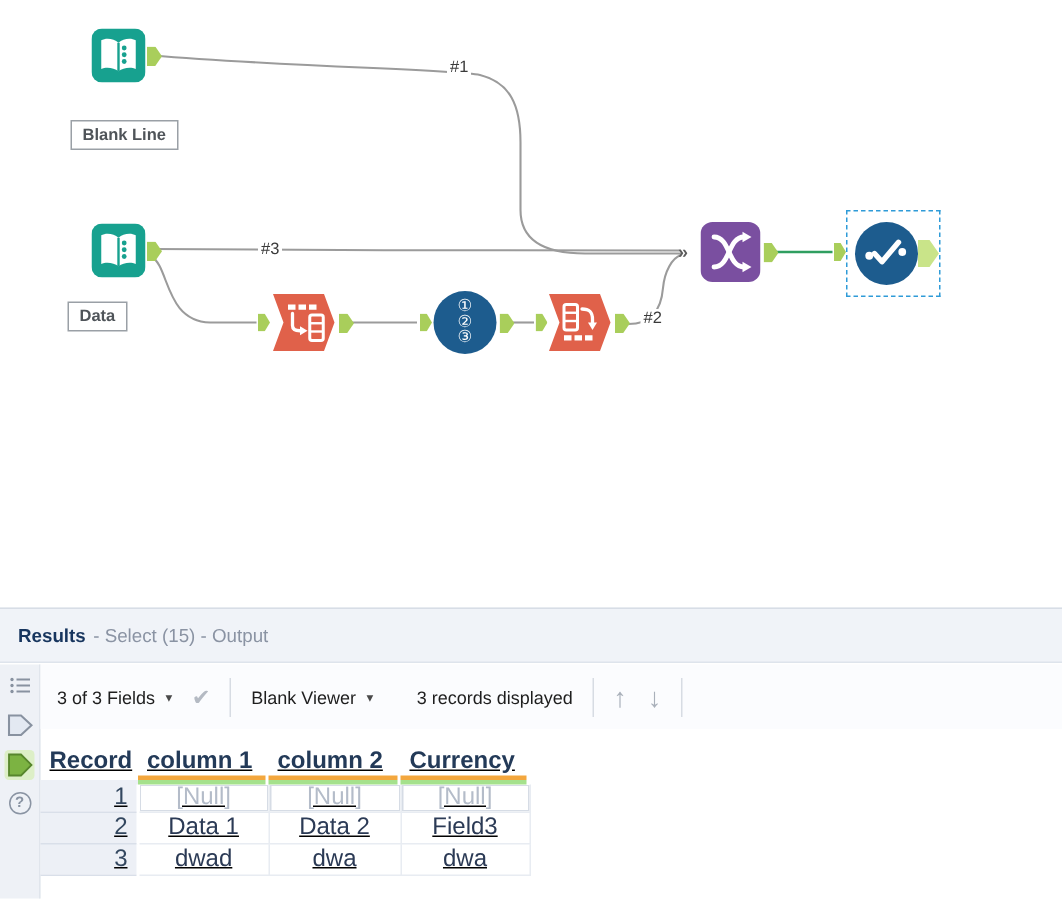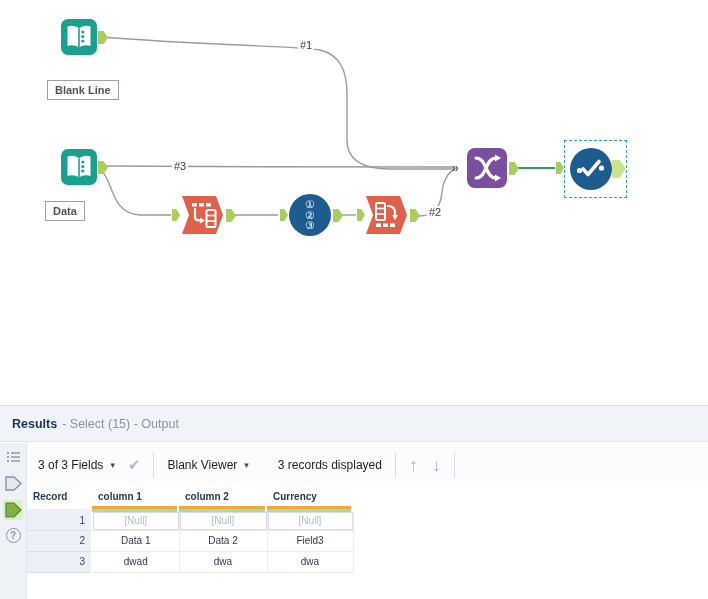--- a/index.html
+++ b/index.html
@@ -52,21 +52,21 @@
     background:#fbfcfe; display:flex; align-items:center; padding-left:11px;
     font-size:12px; color:#1e1e1e; }
   .tb-group { display:flex; align-items:center; cursor:default; }
   .caret { font-size:9px; color:#4a4a4a; margin-left:7px; }
   .tb-check { color:#b4bac3; font-size:15px; margin-left:13px; }
   .tb-sep { width:1px; height:26px; background:#d7dce3; margin:0 13px; }
   .tb-arrow { color:#a9b0ba; font-size:18px; line-height:18px; }
   .tb-arrow + .tb-arrow { margin-left:14px; }
 
   
-  #grid { position:absolute; left:27px; top:487px; border-collapse:collapse; font-size:10px; }
+  #grid { position:absolute; left:27px; top:498px; border-collapse:collapse; font-size:16px;text-decoration:underline; }
   #grid th { height:22px; text-align:left; font-weight:bold; color:#233a58;
     padding:0 0 0 6px; position:relative; background:#fff; }
   #grid th.record { text-align:left; }
   .qbar { position:absolute; left:0; right:2px; bottom:-5px; height:6px; }
   .qbar .orange { height:3px; background:#f3a73e; }
   .qbar .green  { height:3px; background:#a5e18c; }
   #grid td { height:21px; padding:0 6px; color:#2b3a55;
     border-bottom:1px solid #e8ecf2; background:#fff; border-right:1px solid #e8ecf2;text-align:center; }
   #grid td.record { background:#edf0f6; text-align:right; color:#33475f;
     border-right:2px solid #fff; border-bottom:1px solid #d9dfe9; }

